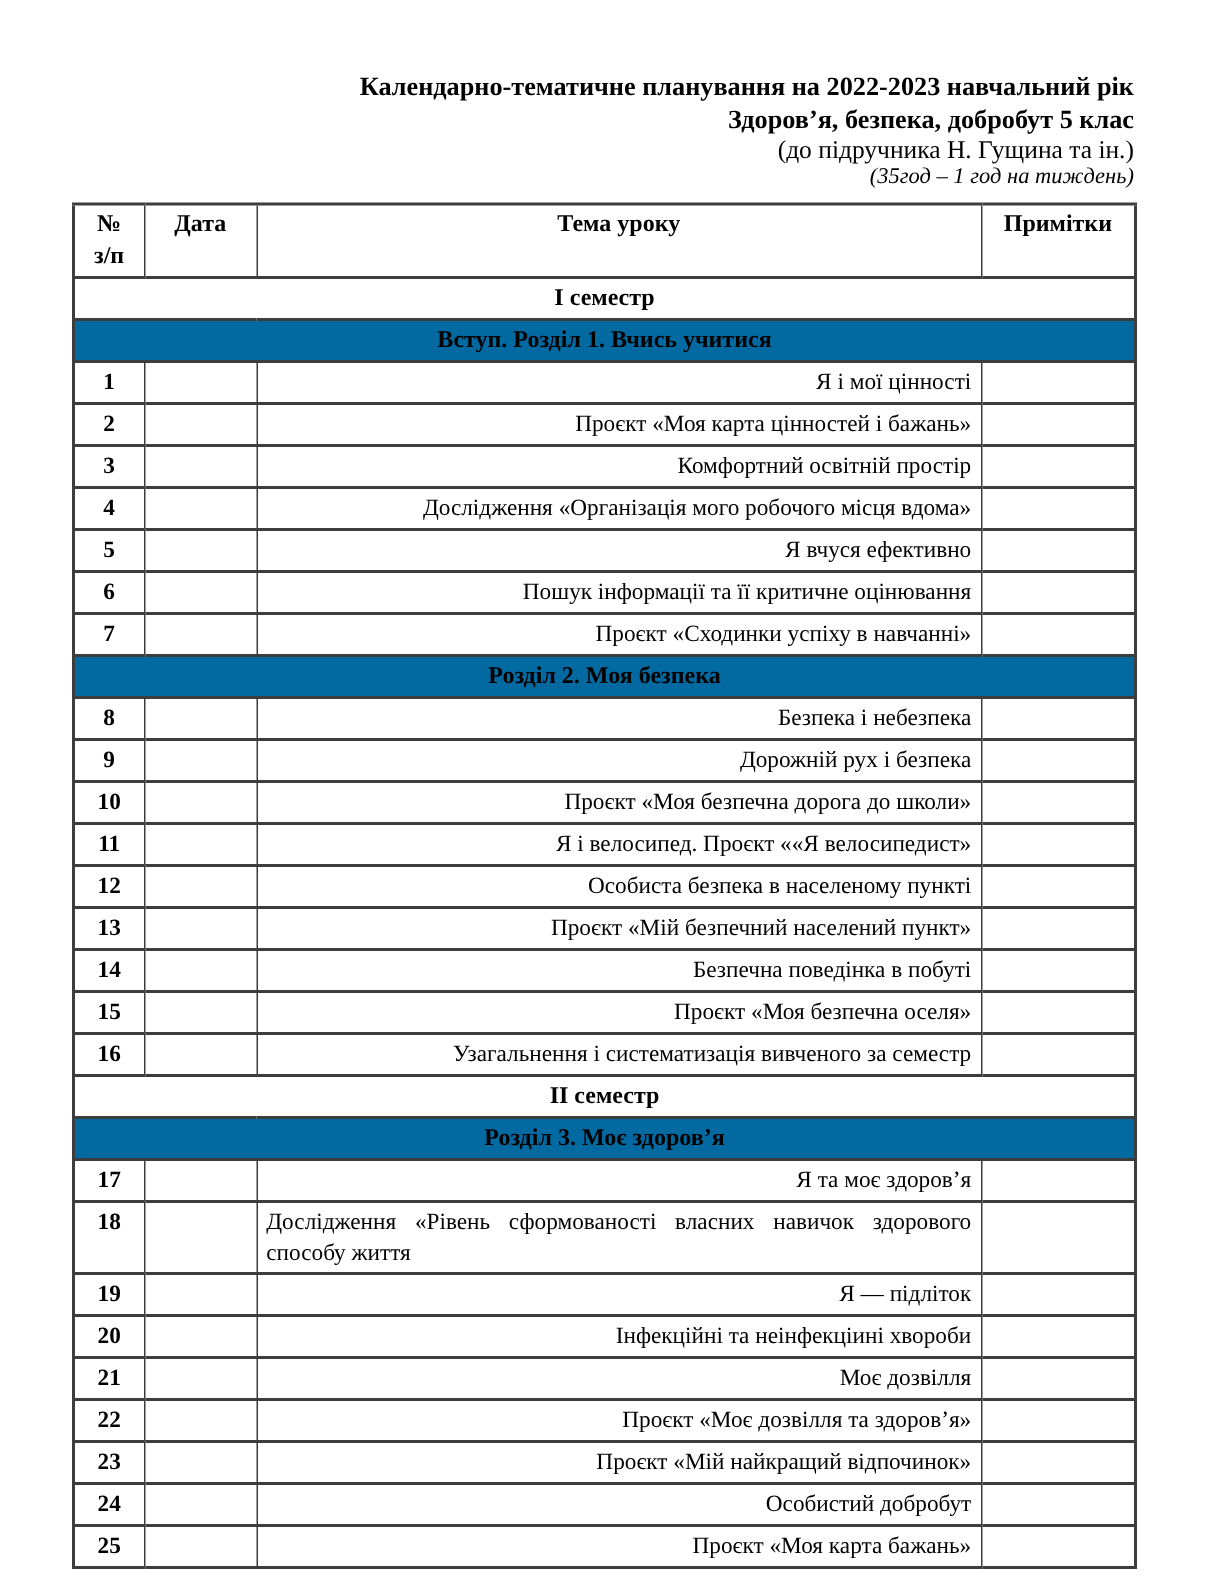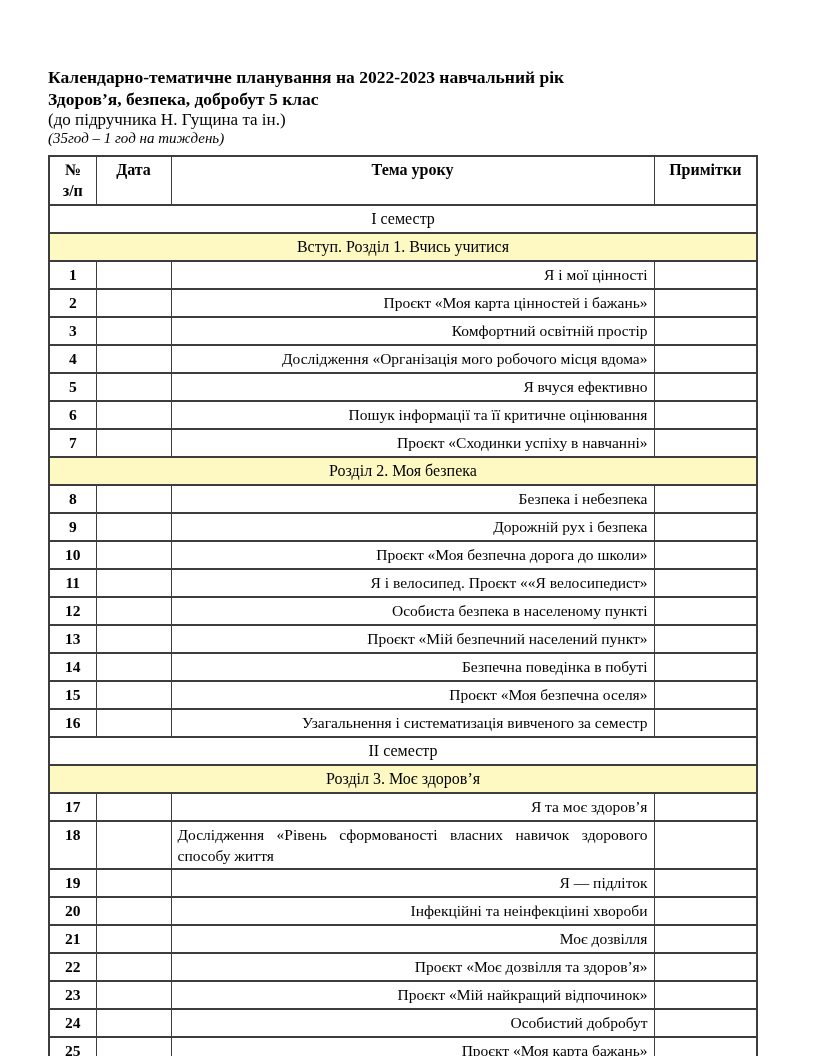--- a/index.html
+++ b/index.html
@@ -12,22 +12,22 @@
   .page {
     position: relative;
     width: 816px;
     height: 1056px;
     background: #ffffff;
     overflow: hidden;
   }
   .doc-header {
     width: 708px;
     margin: 0 0 0 48px;
-    padding-top: 66px;
-    text-align: left;
+    padding-top: 46px;
+    text-align: right;
   }
   .title-line {
     font-weight: bold;
     font-size: 17.5px;
     line-height: 22px;
   }
   .subtitle-line {
     font-size: 17px;
     line-height: 19px;
   }
@@ -70,25 +70,25 @@
     text-align: center;
     font-weight: bold;
     padding-left: 2px;
     padding-right: 2px;
   }
   td.c-topic { text-align: right; padding-left: 8px; }
   td.c-topic.justify { text-align: justify; margin-top: 38px; }
   tr.lesson-tr > td { height: 22px; }
   td.semester, td.section {
     text-align: center;
-    font-weight: normal;
+    font-weight: bold;
     height: 22px;
     font-size: 16px;
   }
-  td.section { background: #fef9c3; }
+  td.section { background: #0369a1; }
 </style>
 </head>
 <body>
 
 <div class="page">
 
   <div class="doc-header">
     <div class="title-line">Календарно-тематичне планування на 2022-2023 навчальний рік</div>
     <div class="title-line">Здоров’я, безпека, добробут 5 клас</div>
     <div class="subtitle-line">(до підручника Н. Гущина та ін.)</div>

